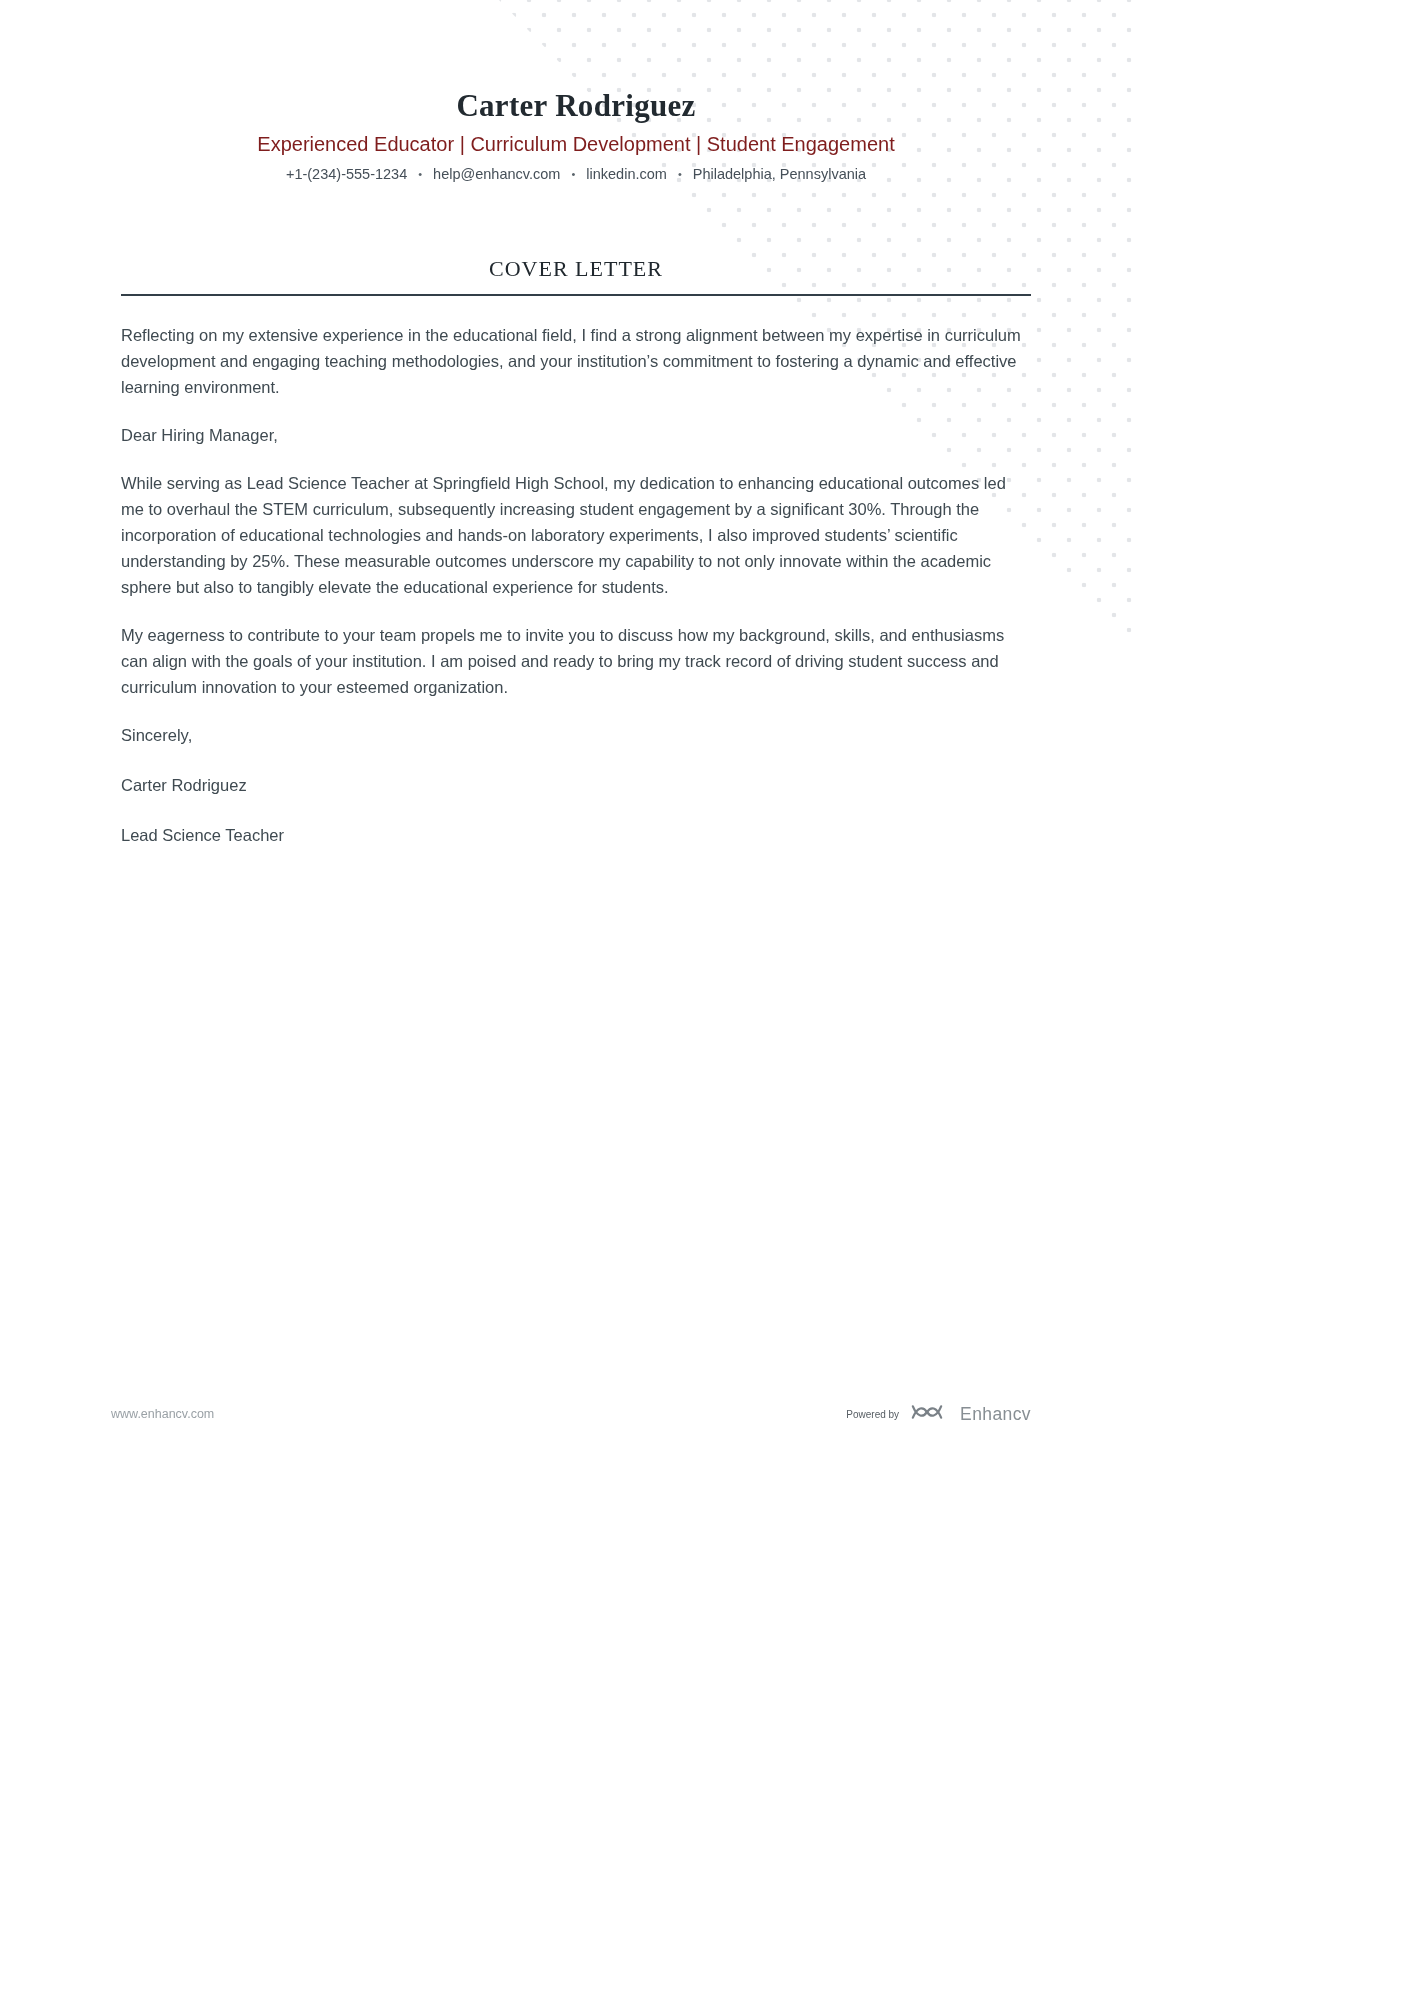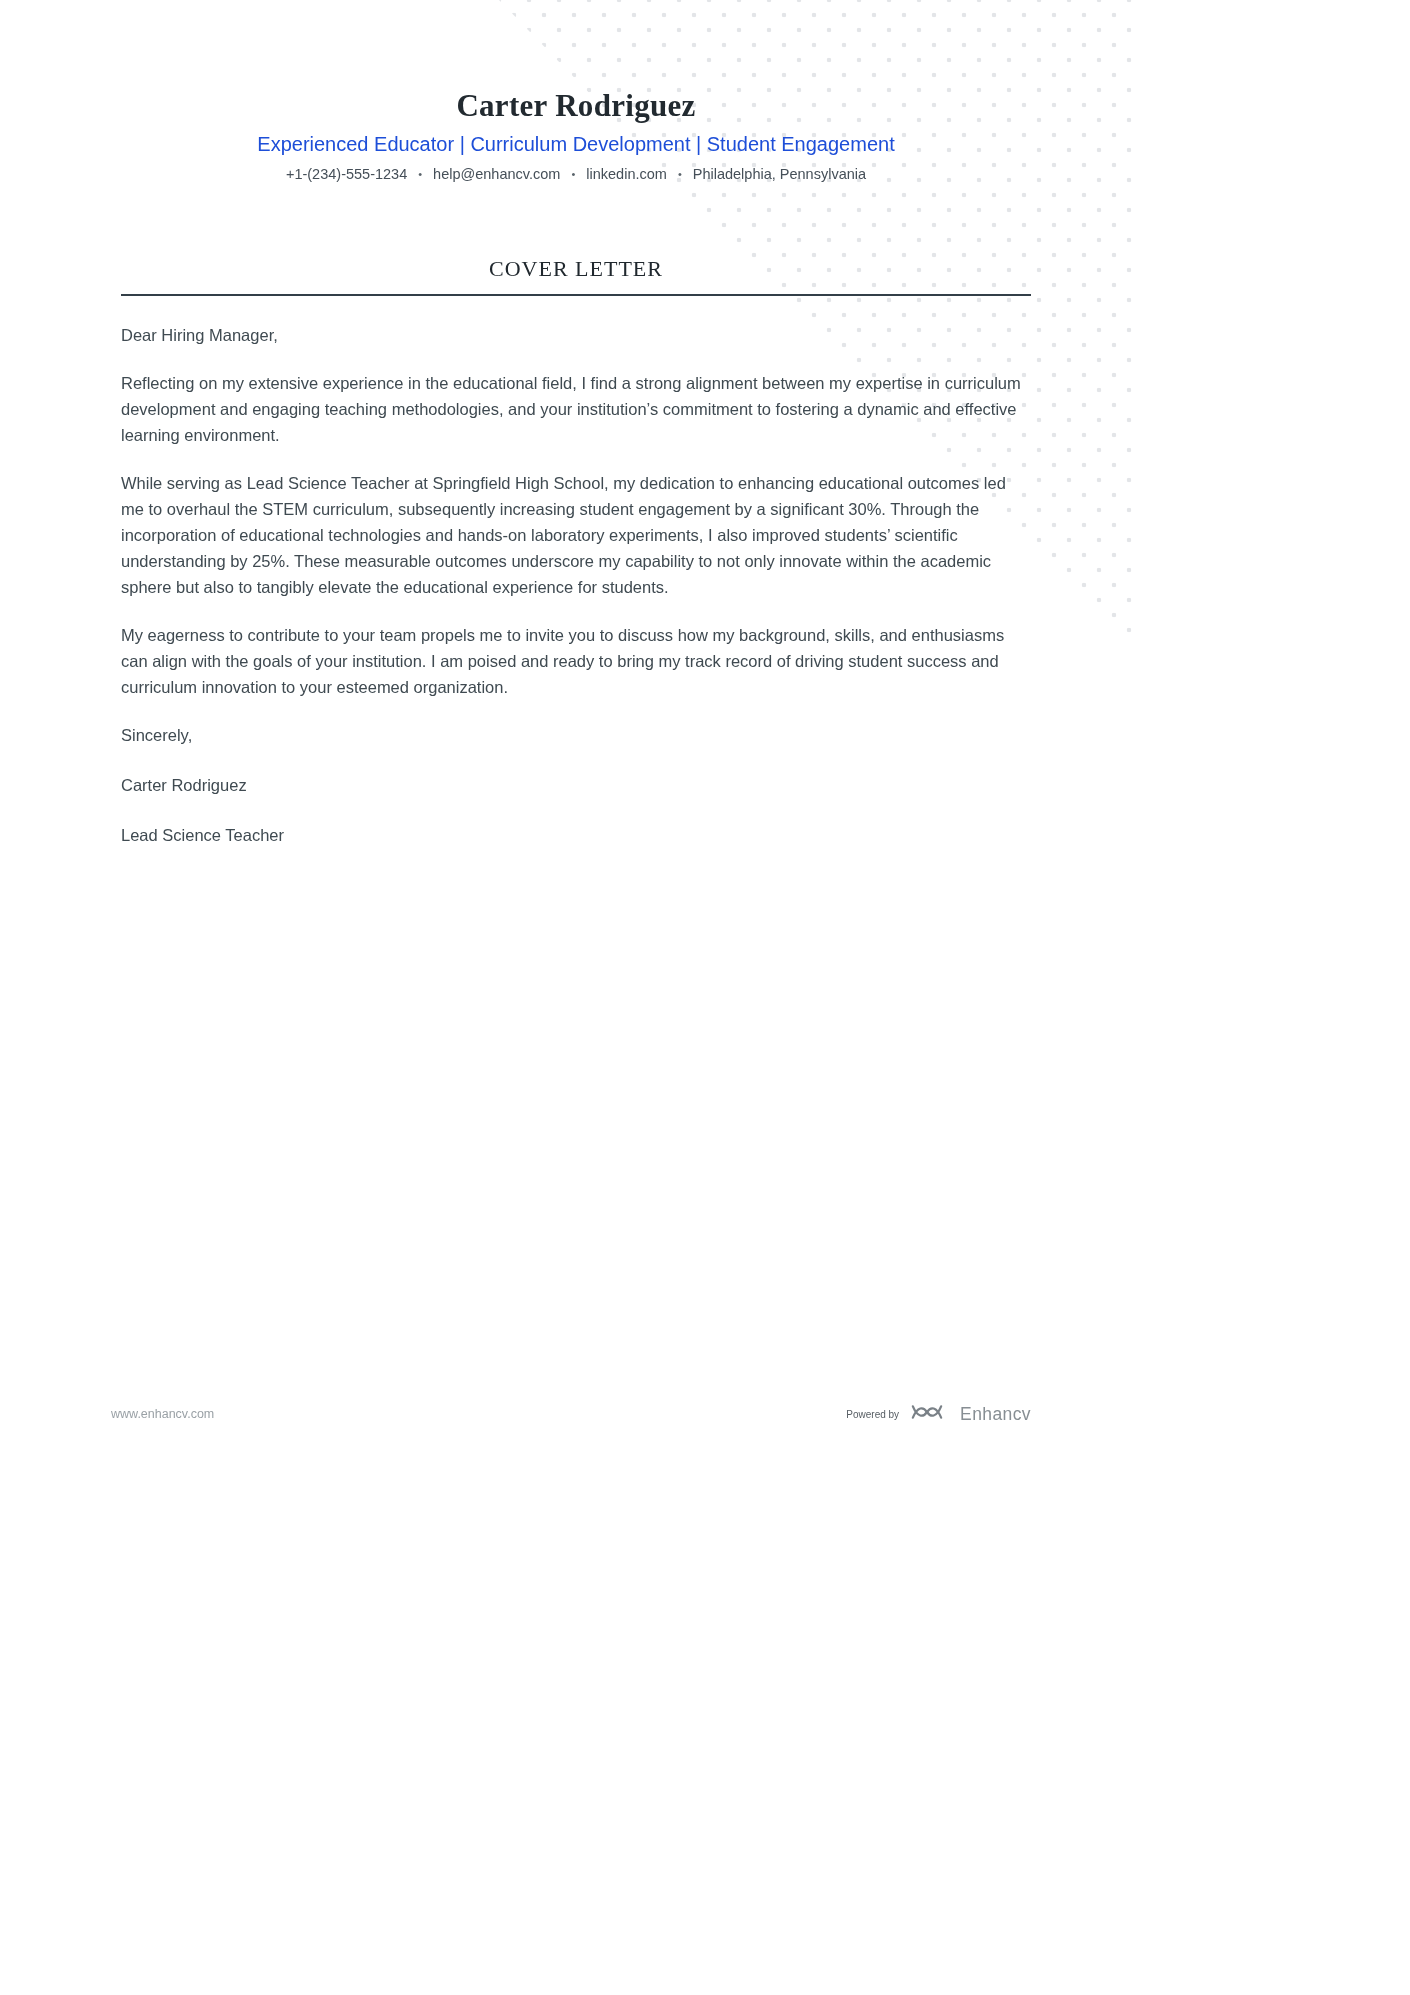--- a/index.html
+++ b/index.html
@@ -53,21 +53,21 @@
     font-family: "Liberation Serif", "DejaVu Serif", serif;
     font-weight: 700;
     font-size: 31px;
     color: #222a30;
     letter-spacing: 0.3px;
   }
 
   .candidate-tagline {
     margin-top: 9px;
     font-size: 20px;
-    color: #1d4ed8;
+    color: #7f1d1d;
     font-weight: 400;
   }
 
   .contact-line {
     margin-top: 10px;
     font-size: 14.5px;
     color: #454f58;
   }
 
   .contact-line .sep {
@@ -165,22 +165,22 @@
       <div class="contact-line">
         <span>+1-(234)-555-1234</span><span class="sep">•</span><span>help@enhancv.com</span><span class="sep">•</span><span>linkedin.com</span><span class="sep">•</span><span>Philadelphia, Pennsylvania</span>
       </div>
     </div>
 
     <div class="section-title">COVER LETTER</div>
 
     <hr class="section-divider">
 
     <div class="letter-body">
+      <p>Reflecting on my extensive experience in the educational field, I find a strong alignment between my expertise in curriculum development and engaging teaching methodologies, and your institution’s commitment to fostering a dynamic and effective learning environment.</p>
       <p>Dear Hiring Manager,</p>
-      <p>Reflecting on my extensive experience in the educational field, I find a strong alignment between my expertise in curriculum development and engaging teaching methodologies, and your institution’s commitment to fostering a dynamic and effective learning environment.</p>
       <p>While serving as Lead Science Teacher at Springfield High School, my dedication to enhancing educational outcomes led me to overhaul the STEM curriculum, subsequently increasing student engagement by a significant 30%. Through the incorporation of educational technologies and hands-on laboratory experiments, I also improved students’ scientific understanding by 25%. These measurable outcomes underscore my capability to not only innovate within the academic sphere but also to tangibly elevate the educational experience for students.</p>
       <p>My eagerness to contribute to your team propels me to invite you to discuss how my background, skills, and enthusiasms can align with the goals of your institution. I am poised and ready to bring my track record of driving student success and curriculum innovation to your esteemed organization.</p>
       <p class="sig">Sincerely,</p>
       <p class="sig">Carter Rodriguez</p>
       <p class="sig">Lead Science Teacher</p>
     </div>
 
   </div>
 
   <div class="footer">

